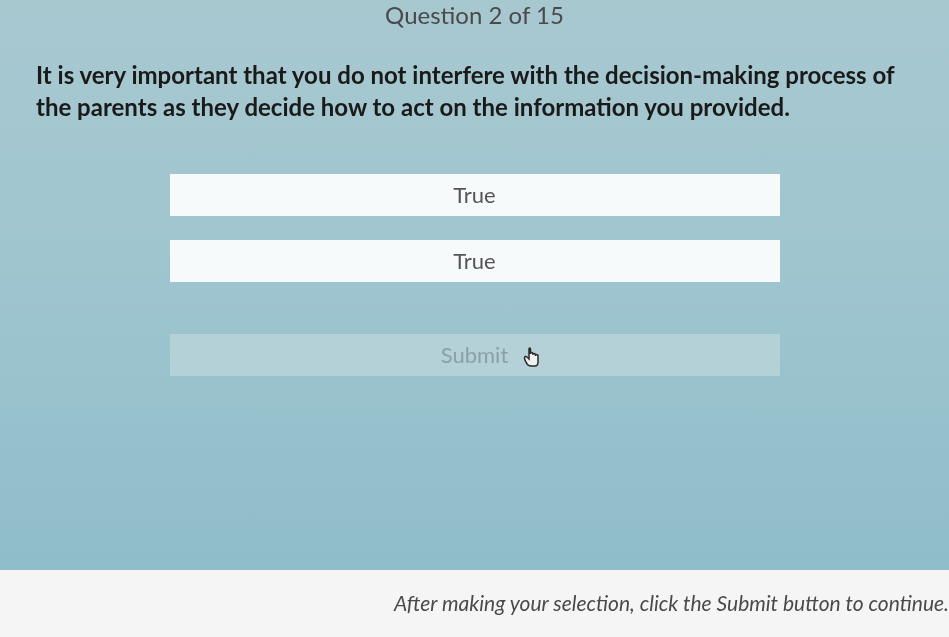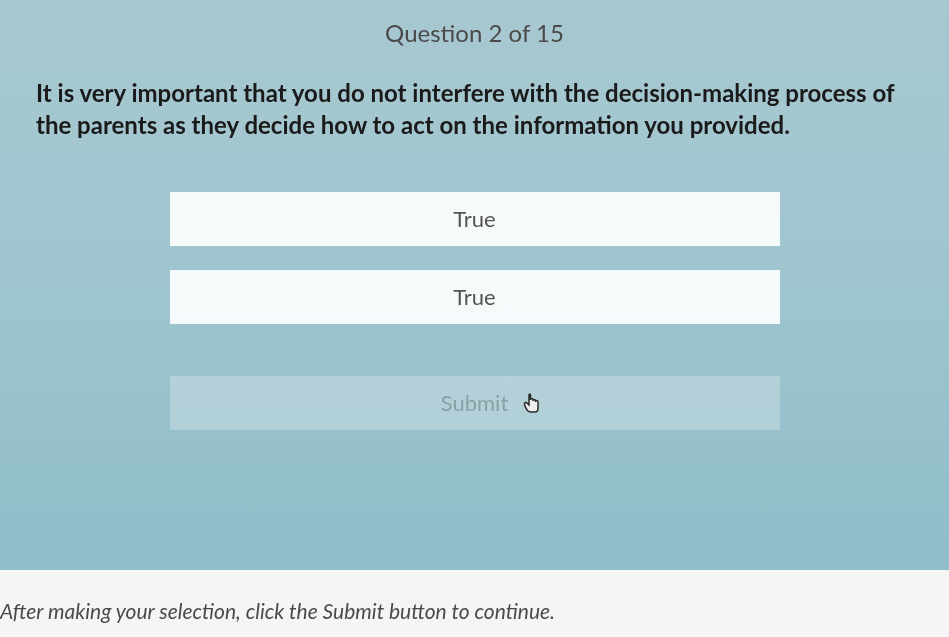--- a/index.html
+++ b/index.html
@@ -18,54 +18,53 @@
       background: linear-gradient(to bottom, #a8c8d0 0%, #9ec5cf 50%, #8fbdc9 100%);
       width: 100%;
       height: 570px;
       padding: 0;
       position: relative;
     }
     .question-counter {
       text-align: center;
       font-size: 24px;
       color: #4a4a4a;
-      padding-top: 18px;
       padding-bottom: 30px;
       font-weight: 400;
     }
     .question-text {
       font-size: 24px;
       font-weight: 700;
       color: #1a1a1a;
       padding: 0 36px;
       line-height: 1.35;
       margin-bottom: 50px;
     }
     .options-container {
       display: flex;
       flex-direction: column;
       align-items: center;
       gap: 24px;
     }
     .option-button {
       width: 610px;
-      height: 54px;
+      height: 42px;
       background: rgba(255, 255, 255, 0.9);
       border: none;
       font-size: 22px;
       color: #555;
       cursor: pointer;
       display: flex;
       align-items: center;
       justify-content: center;
       font-family: inherit;
     }
     .submit-button {
       width: 610px;
-      height: 54px;
+      height: 42px;
       background: rgba(220, 230, 232, 0.4);
       border: none;
       font-size: 22px;
       color: rgba(120, 140, 145, 0.7);
       cursor: pointer;
       display: flex;
       align-items: center;
       justify-content: center;
       margin-top: 28px;
       font-family: inherit;
@@ -73,25 +72,25 @@
     }
     .cursor-icon {
       position: absolute;
       left: 58%;
       top: 30%;
       font-size: 20px;
       color: #2a2a2a;
       pointer-events: none;
     }
     .instruction-text {
-      text-align: left;
+      text-align: right;
       font-size: 21px;
       font-style: italic;
       color: #4a4a4a;
-      padding-top: 28px;
+      padding-top: 20px;
       background: #f5f5f5;
     }
   </style>
 </head>
 <body>
 
 <div class="quiz-panel">
   <div class="question-counter">Question 2 of 15</div>
   <div class="question-text">It is very important that you do not interfere with the decision-making process of the parents as they decide how to act on the information you provided.</div>
   <div class="options-container">

